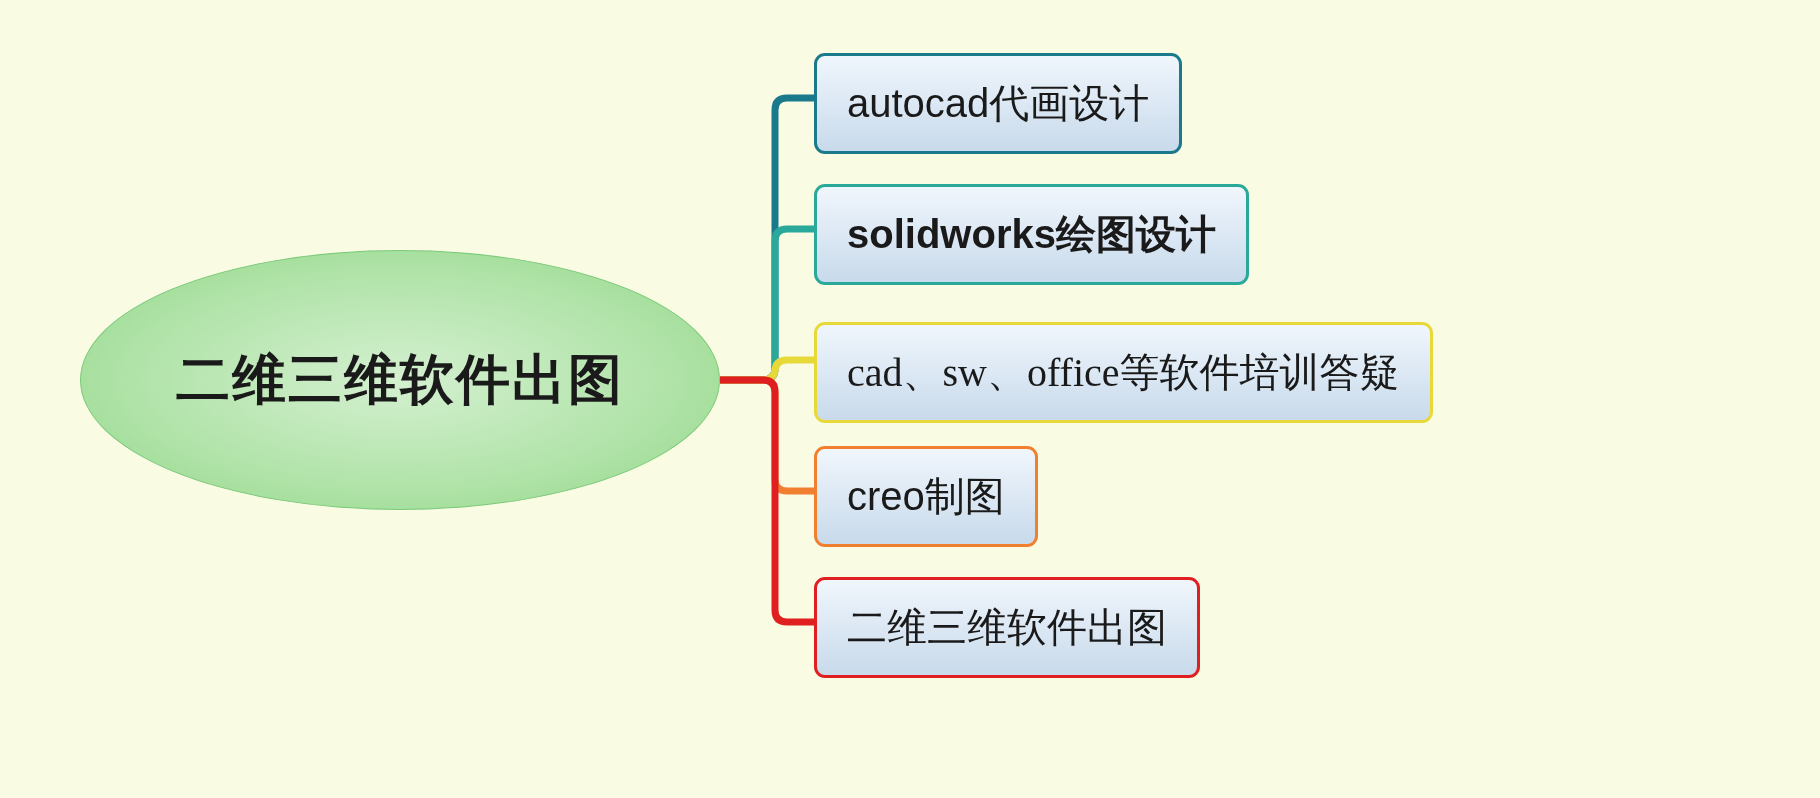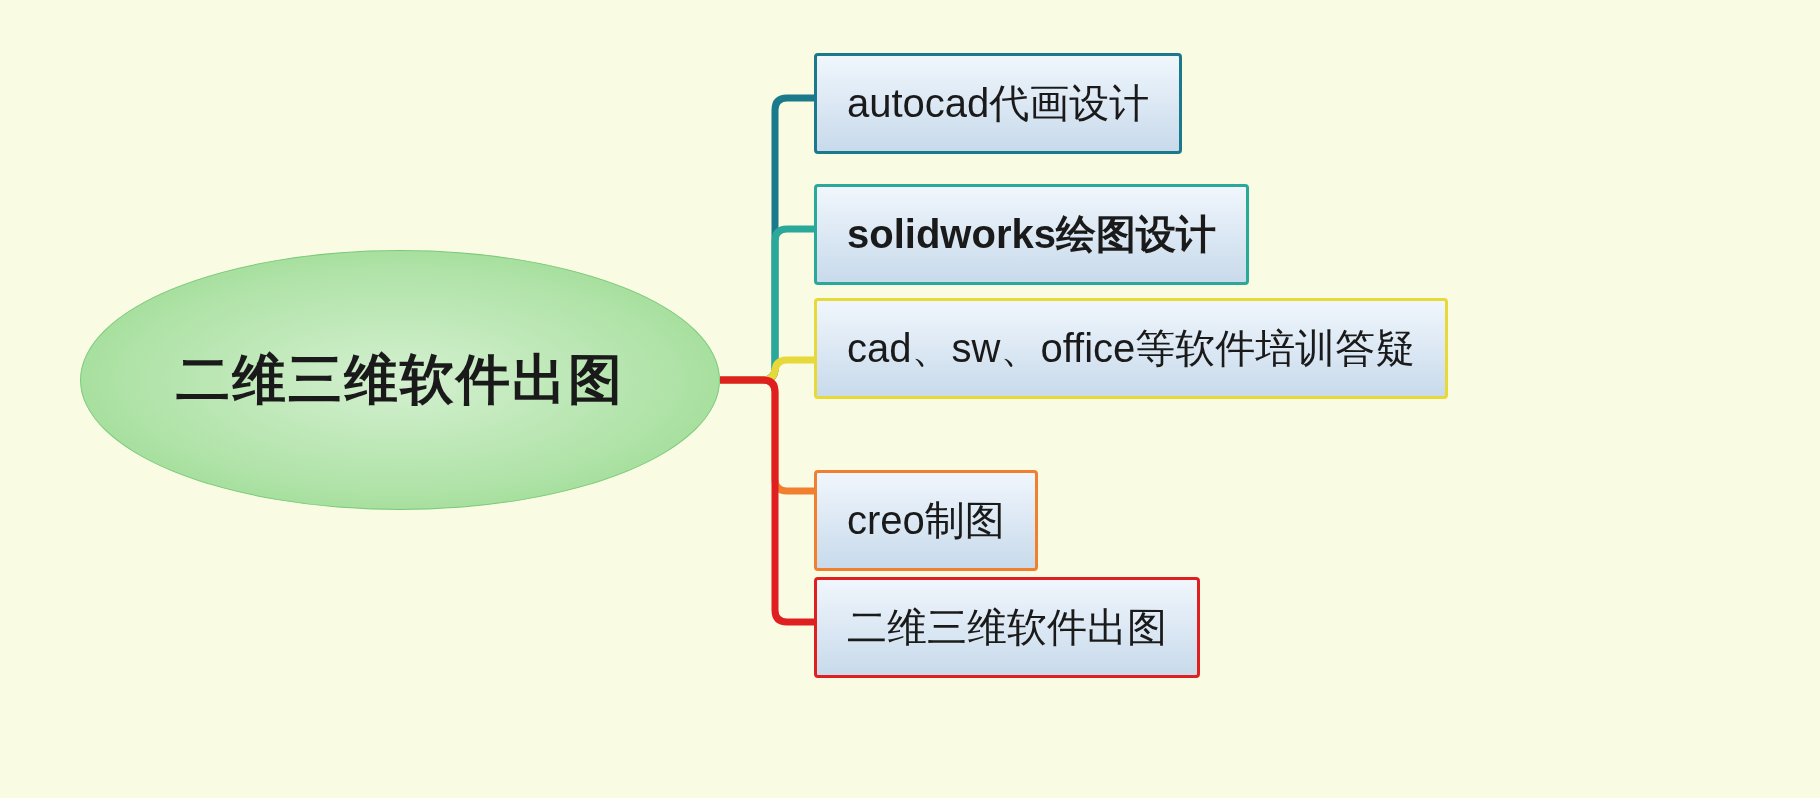--- a/index.html
+++ b/index.html
@@ -34,21 +34,21 @@
       position: absolute;
       left: 720px;
       top: 50px;
       width: 100px;
       height: 700px;
     }
     .child-node {
       position: absolute;
       left: 814px;
       padding: 20px 30px;
-      border-radius: 4px;
+      border-radius: 11px;
       background: linear-gradient(to bottom, #f0f6fc 0%, #dce8f4 50%, #c8daeb 100%);
       font-size: 40px;
       color: #1a1a1a;
       white-space: nowrap;
       border: 3px solid;
     }
   </style>
 </head>
 <body>
 
@@ -59,15 +59,15 @@
 <svg class="connectors" width="100" height="700" viewBox="0 0 100 700">
     <path d="M 0 330 L 43 330 Q 55 330 55 318 L 55 60 Q 55 48 67 48 L 94 48" stroke="#1a7a8c" stroke-width="7" fill="none" stroke-linecap="round"></path>
     <path d="M 0 330 L 43 330 Q 55 330 55 318 L 55 191 Q 55 179 67 179 L 94 179" stroke="#2aa89a" stroke-width="7" fill="none" stroke-linecap="round"></path>
     <path d="M 0 330 L 43 330 Q 55 330 55 318 L 55 322 Q 55 310 67 310 L 94 310" stroke="#e8d93a" stroke-width="7" fill="none" stroke-linecap="round"></path>
     <path d="M 0 330 L 43 330 Q 55 330 55 342 L 55 429 Q 55 441 67 441 L 94 441" stroke="#f08030" stroke-width="7" fill="none" stroke-linecap="round"></path>
     <path d="M 0 330 L 43 330 Q 55 330 55 342 L 55 560 Q 55 572 67 572 L 94 572" stroke="#e02020" stroke-width="7" fill="none" stroke-linecap="round"></path>
   </svg>
 
 <div class="child-node" style="top: 53px; border-color: rgb(26, 122, 140);"><span>autocad代画设计</span></div>
 <div class="child-node" style="top: 184px; border-color: rgb(42, 168, 154); font-weight: bold;"><span>solidworks绘图设计</span></div>
-<div class="child-node" style="top: 298px; border-color: rgb(232, 217, 58);"><span>cad、sw、office等软件培训答疑</span></div>
-<div class="child-node" style="top: 470px; border-color: rgb(240, 128, 48);"><span>creo制图</span></div>
+<div class="child-node" style="top: 322px; border-color: rgb(232, 217, 58); font-family: Liberation Serif, serif;"><span>cad、sw、office等软件培训答疑</span></div>
+<div class="child-node" style="top: 446px; border-color: rgb(240, 128, 48);"><span>creo制图</span></div>
 <div class="child-node" style="top: 577px; border-color: rgb(224, 32, 32);"><span>二维三维软件出图</span></div>
 
 </body></html>

